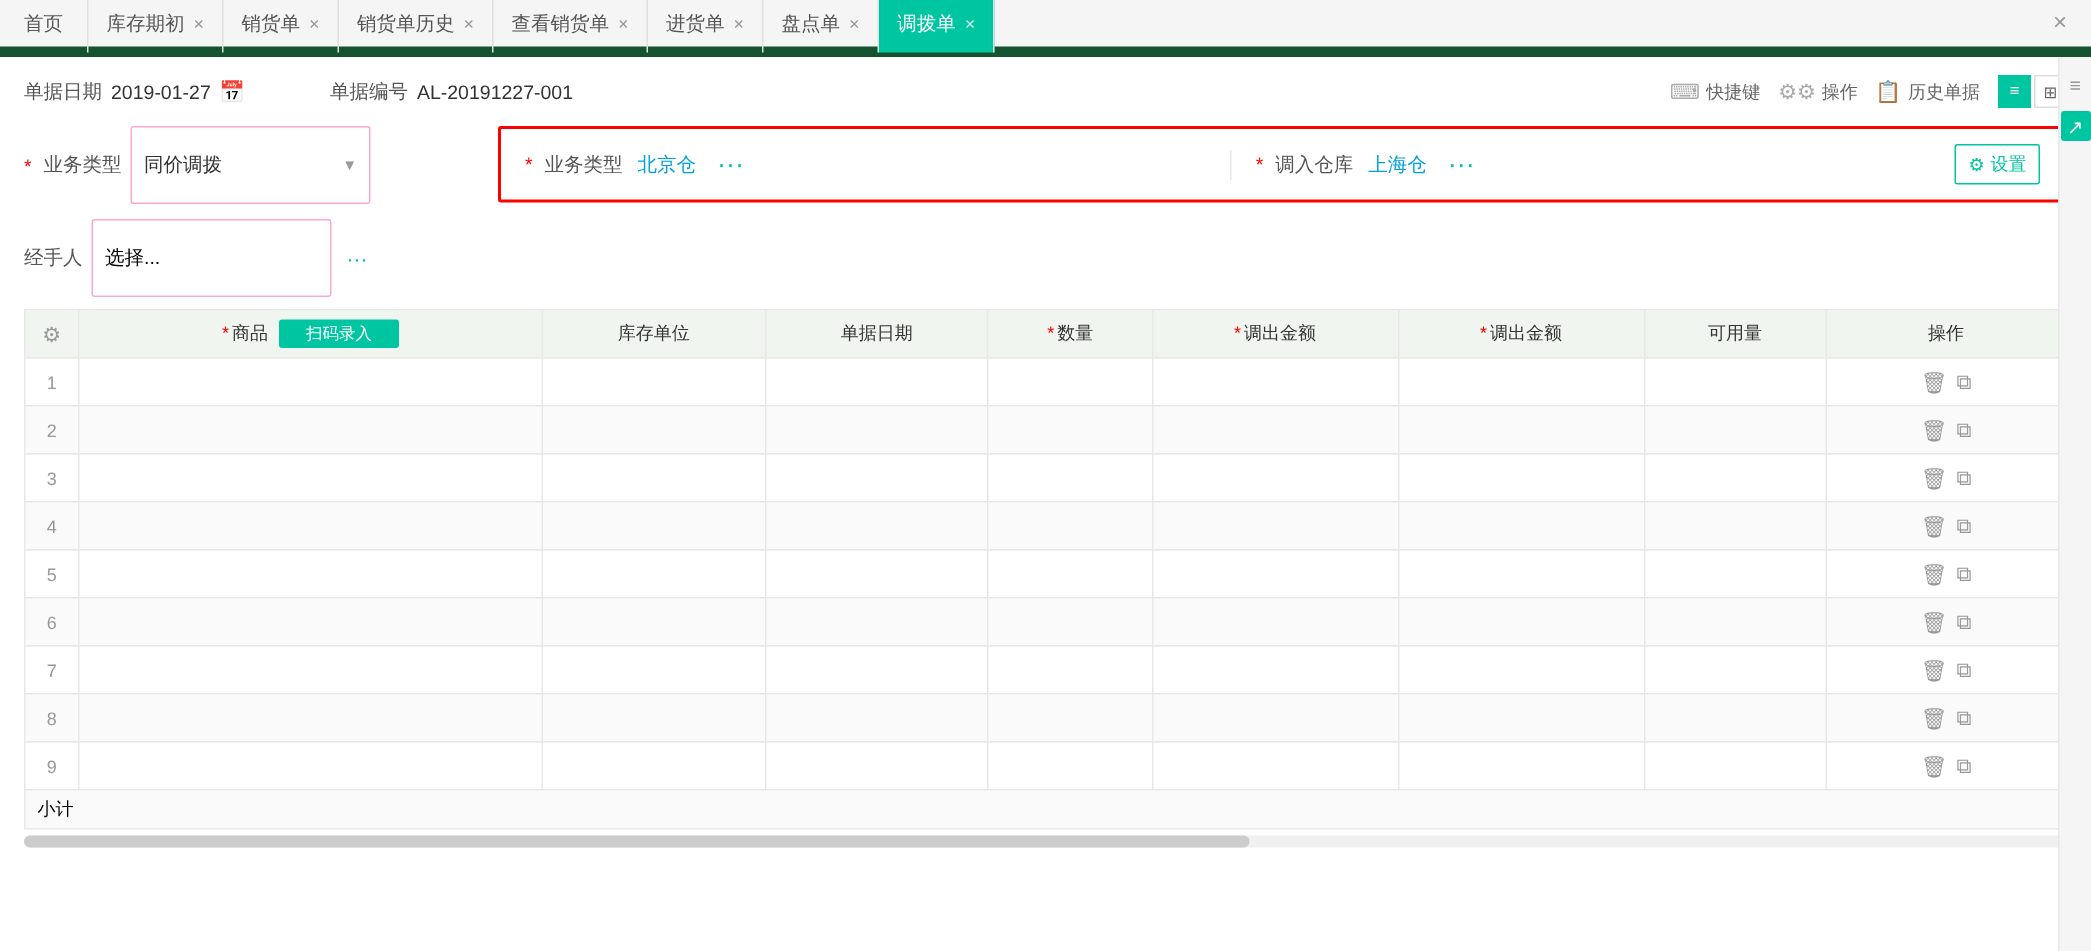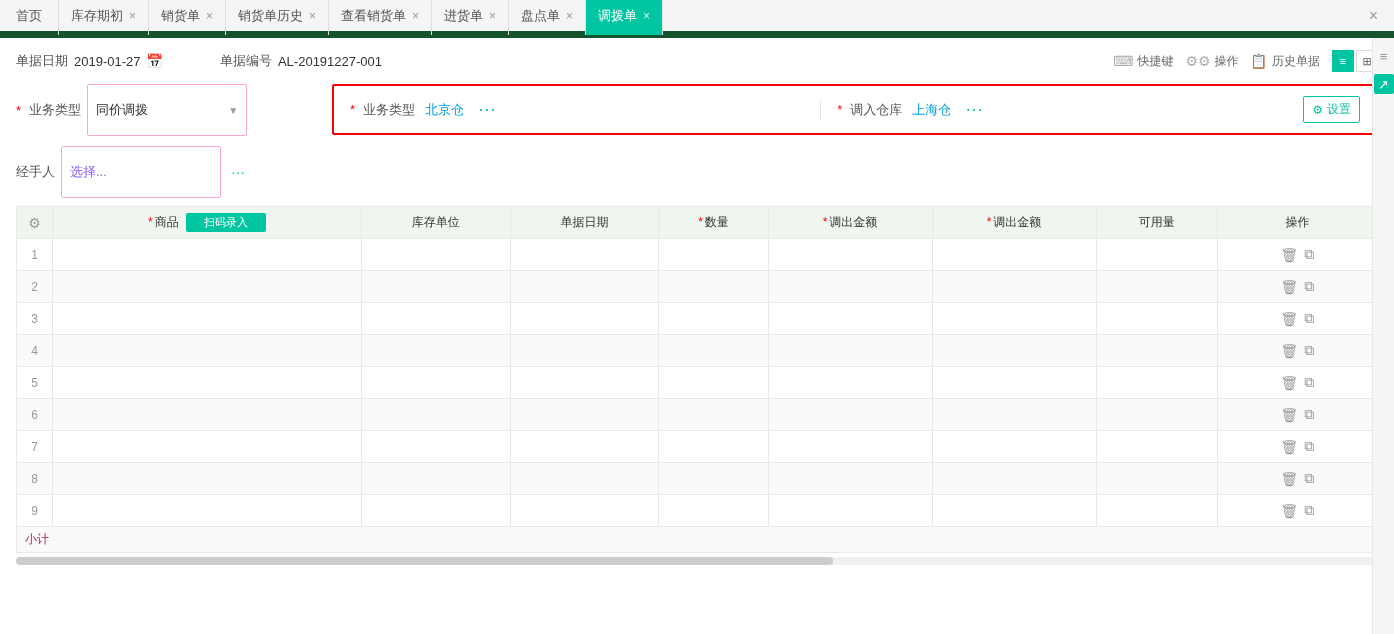--- a/index.html
+++ b/index.html
@@ -111,21 +111,21 @@
     .settings-btn {
       display: flex; align-items: center; gap: 4px;
       border: 1px solid #00c5a1;
       border-radius: 2px;
       padding: 4px 8px;
       color: #00c5a1;
       cursor: pointer;
       font-size: 12px;
       margin-left: 12px;
     }
-    .handler-placeholder { color: #8b5cf6; }
+    .handler-placeholder { color: #000000; }
 
     
     .data-table {
       width: 100%;
       border-collapse: collapse;
       font-size: 12px;
     }
     .data-table th {
       background: #f0f5f0;
       border: 1px solid #e8e8e8;
@@ -487,21 +487,21 @@
     <td>
       <div class="action-icons">
         <span class="action-icon">🗑</span>
         <span class="action-icon">⧉</span>
       </div>
     </td>
   </tr>
       </tbody>
     <tfoot>
       <tr>
-        <td colspan="9" style="background:#fafafa; height:24px; text-align:left; padding-left:8px; font-size:12px; color:#be185d; border:1px solid #e8e8e8;">
+        <td colspan="9" style="background:#fafafa; height:24px; text-align:left; padding-left:8px; font-size:12px; color:#000000; border:1px solid #e8e8e8;">
           <span>小计</span>
         </td>
       </tr>
     </tfoot>
   </table>
 
   <div class="scrollbar-track">
     <div class="scrollbar-thumb"></div>
   </div>
 </div>

